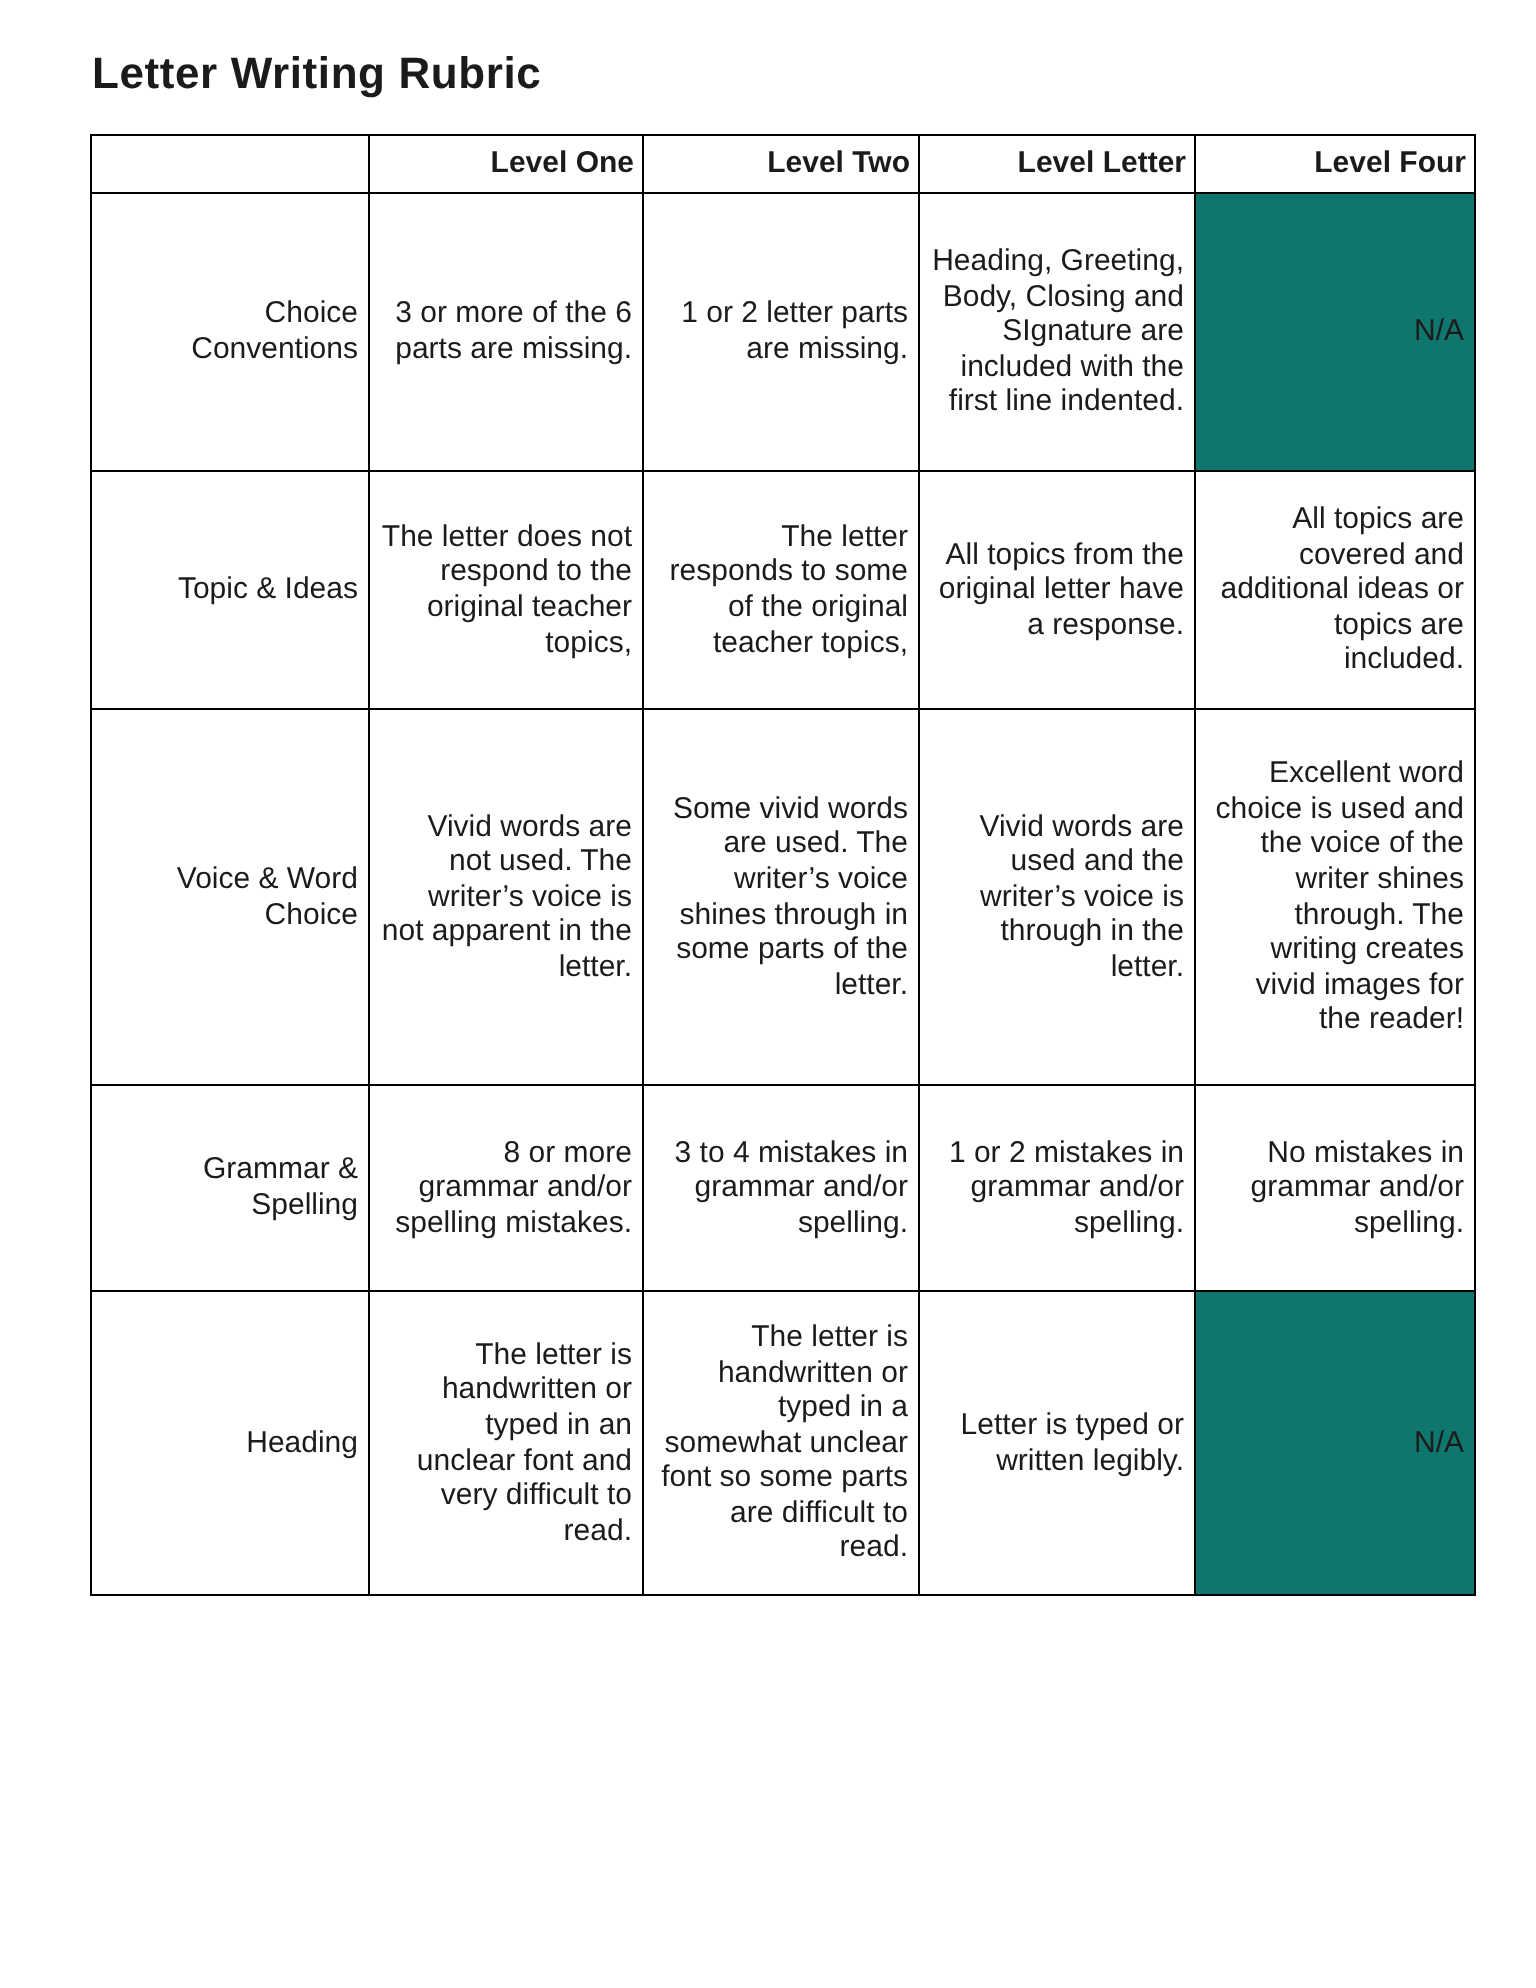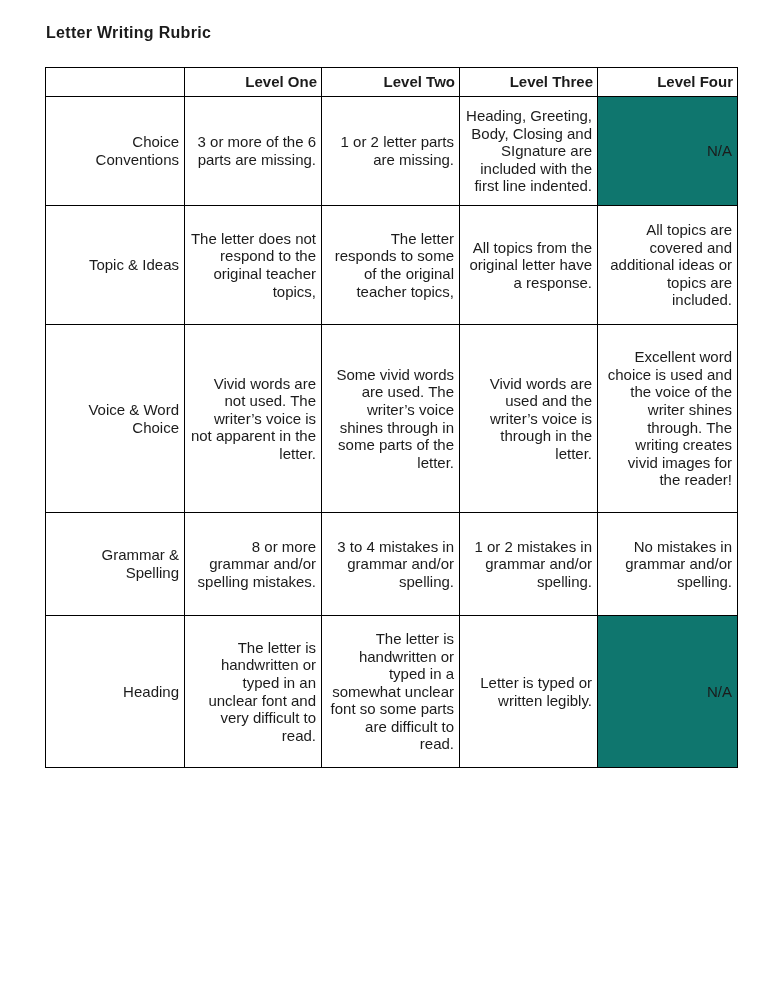--- a/index.html
+++ b/index.html
@@ -13,21 +13,21 @@
     position: relative;
     width: 768px;
     height: 994px;
     background: #ffffff;
     overflow: hidden;
   }
   .title {
     position: absolute;
     left: 46px;
     top: 24px;
-    font-size: 16px;
+    font-size: 22px;
     font-weight: 600;
     letter-spacing: 0.3px;
     color: #1b1b1b;
   }
   table.rubric {
     position: absolute;
     left: 45px;
     top: 67px;
     width: 692px;
     border-collapse: collapse;
@@ -44,21 +44,21 @@
     padding: 2px 5px;
     color: #1b1b1b;
     overflow: hidden;
   }
   table.rubric th {
     font-weight: 600;
     height: 29px;
     padding: 2px 4px;
   }
   td.na { background: #0f766e; }
-  tr.r1 td { height: 109px; }
+  tr.r1 td { height: 139px; }
   tr.r2 td { height: 119px; }
   tr.r3 td { height: 188px; margin-top: 39px; }
   tr.r4 td { height: 103px; }
   tr.r5 td { height: 152px; }
 </style>
 </head>
 <body>
 
 <div class="page">
 
@@ -70,21 +70,21 @@
       <col style="width:137px">
       <col style="width:138px">
       <col style="width:138px">
       <col style="width:140px">
     </colgroup>
     <thead>
       <tr>
         <th></th>
         <th>Level One</th>
         <th>Level Two</th>
-        <th>Level Three</th>
+        <th>Level Letter</th>
         <th>Level Four</th>
       </tr>
     </thead>
     <tbody>
       <tr class="r1">
         <td>Choice Conventions</td>
         <td>3 or more of the 6 parts are missing.</td>
         <td>1 or 2 letter parts are missing.</td>
         <td>Heading, Greeting, Body, Closing and SIgnature are included with the first line indented.</td>
         <td class="na">N/A</td>

